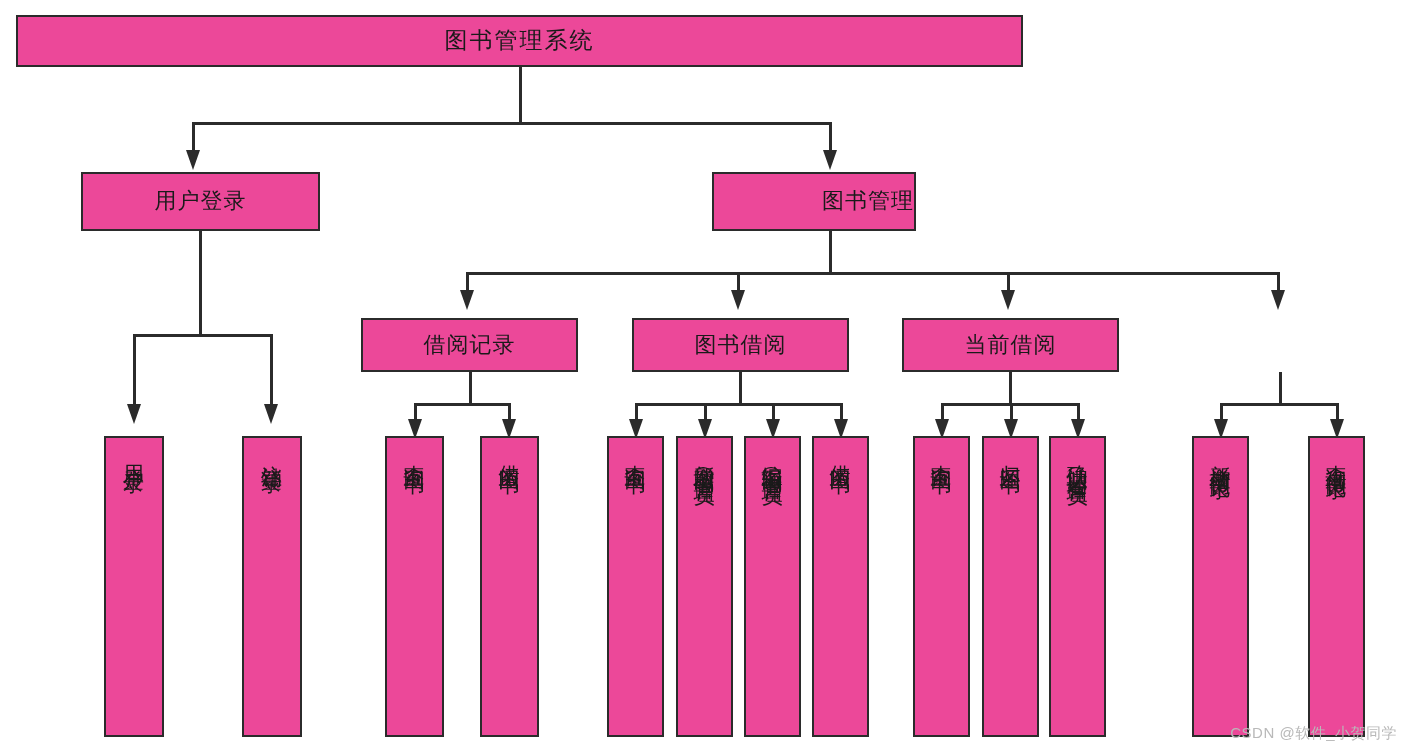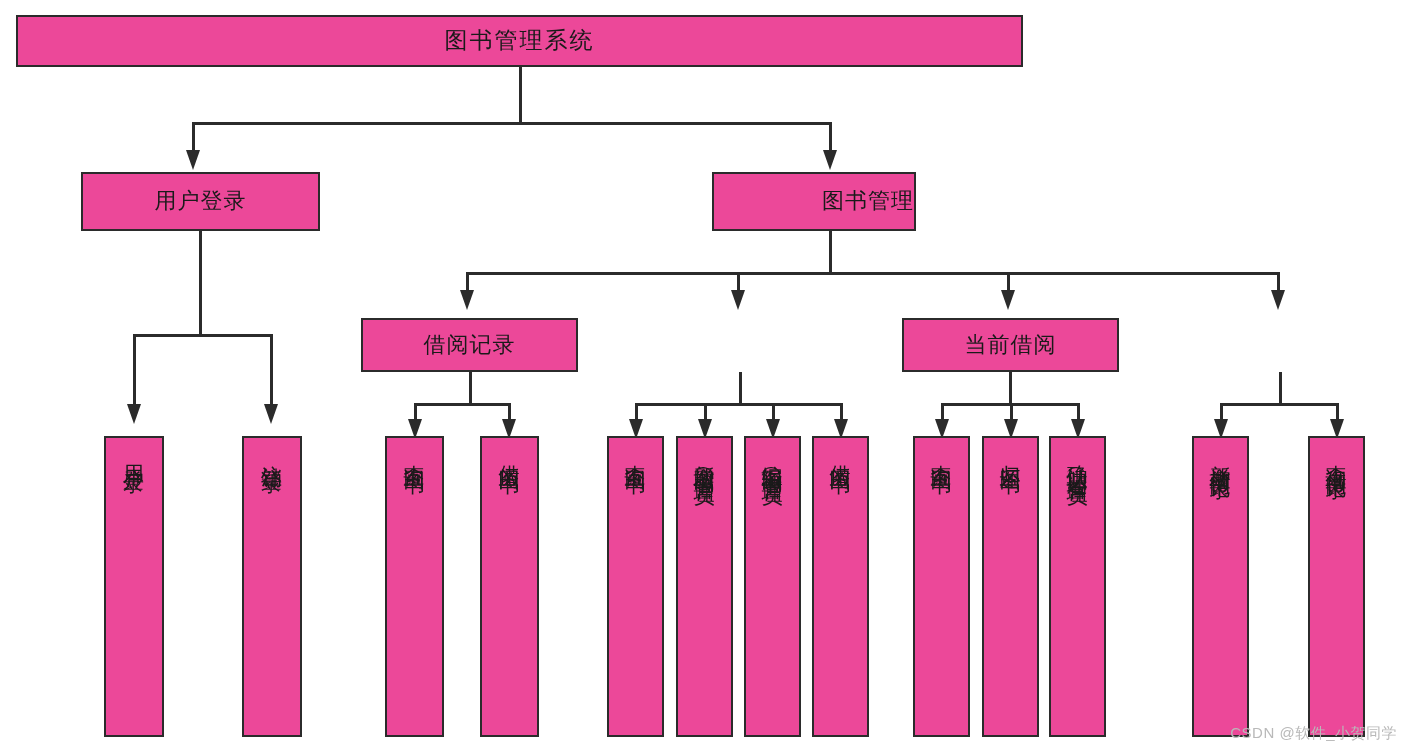--- a/index.html
+++ b/index.html
@@ -121,20 +121,23 @@
   <div class="lineV" style="left:737px; top:272px; height:20px;"></div>
   <div class="arrow" style="left:731px; top:290px;"></div>
   <div class="lineV" style="left:1007px; top:272px; height:20px;"></div>
   <div class="arrow" style="left:1001px; top:290px;"></div>
   <div class="lineV" style="left:1277px; top:272px; height:20px;"></div>
   <div class="arrow" style="left:1271px; top:290px;"></div>
 
   <div class="node h" style="left:361px; top:318px; width:217px; height:54px;">
     <span>借阅记录</span>
   </div>
+  <div class="node h" style="left:632px; top:318px; width:217px; height:54px;">
+    <span>图书借阅</span>
+  </div>
   <div class="node h" style="left:902px; top:318px; width:217px; height:54px;text-align:right;">
     <span>当前借阅</span>
   </div>
 
   <div class="lineV" style="left:469px; top:372px; height:33px;"></div>
   <div class="lineH" style="left:414px; top:403px; width:96px;"></div>
   <div class="lineV" style="left:414px; top:403px; height:18px;"></div>
   <div class="arrow" style="left:408px; top:419px;"></div>
   <div class="lineV" style="left:508px; top:403px; height:18px;"></div>
   <div class="arrow" style="left:502px; top:419px;"></div>

